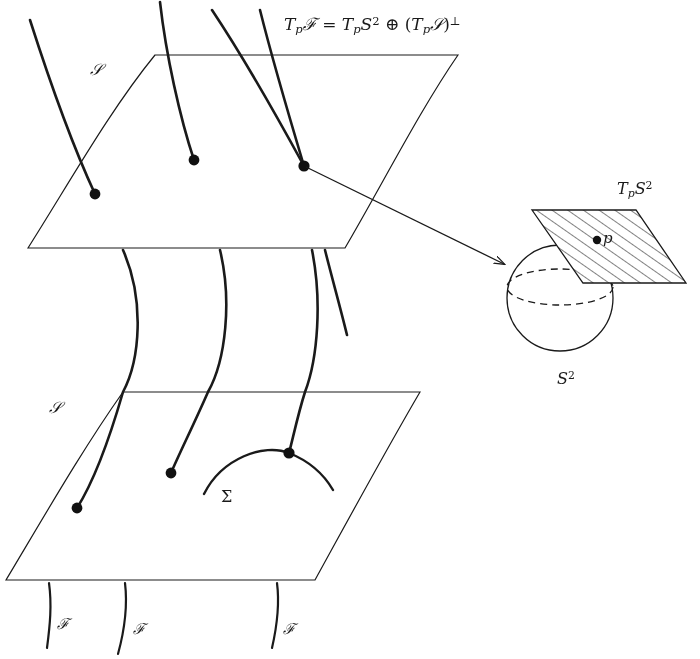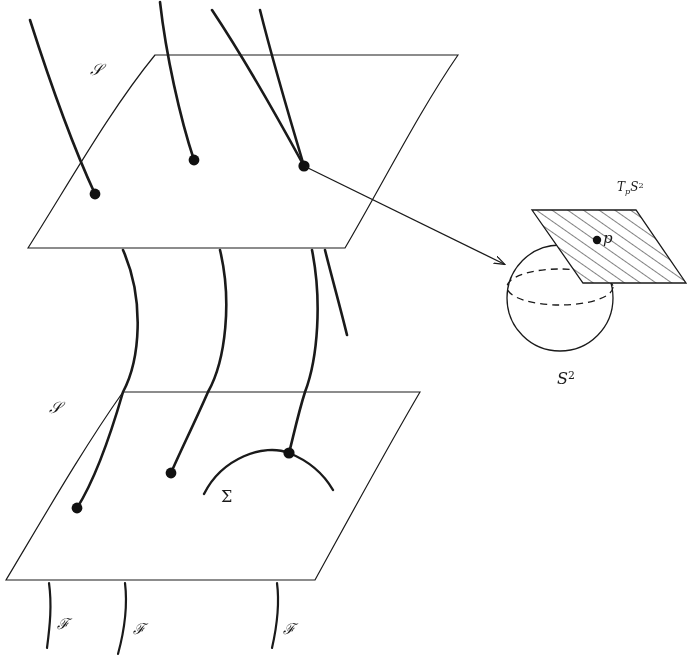--- a/index.html
+++ b/index.html
@@ -50,21 +50,21 @@
   .scriptcal {
     font-family: "DejaVu Serif", "Liberation Serif", serif;
     font-style: italic;
   }
   .lbl-s-upper { font-size: 16px; left: 90px; top: 62px; }
   .lbl-s-lower { font-size: 16px; left: 49px; top: 400px; }
   .lbl-sigma   { font-size: 16px; left: 221px; top: 489px; font-style: normal; }
   .lbl-f1 { font-size: 15px; left: 57px;  top: 617px; }
   .lbl-f2 { font-size: 15px; left: 133px; top: 622px; }
   .lbl-f3 { font-size: 15px; left: 283px; top: 622px; }
-  .lbl-tps2 { font-size: 12px; left: 617px; top: 181px; }
+  .lbl-tps2 { font-size: 16px; left: 617px; top: 181px; }
   .lbl-s2   { font-size: 16px; left: 557px; top: 371px; }
   .lbl-p    { font-size: 15px; left: 603px; top: 231px; }
 </style>
 </head>
 <body>
 
 <div id="figure-root">
 
   <svg class="fig-canvas" viewBox="0 0 700 659">
     <defs>
@@ -126,20 +126,27 @@
     </g>
 
     <g>
       <circle cx="560" cy="298" r="53" fill="none" stroke="#1a1a1a" stroke-width="1.3"></circle>
       <ellipse cx="560" cy="287" rx="53" ry="18" fill="none" stroke="#1a1a1a" stroke-width="1.3" stroke-dasharray="7 5"></ellipse>
       <polygon points="532,210 636,210 686,283 583,283" fill="url(#hatch-pattern)" stroke="#1a1a1a" stroke-width="1.3"></polygon>
       <circle cx="597" cy="240" r="4.2" fill="#111111"></circle>
     </g>
   </svg>
 
+  <div class="math-label lbl-formula">
+    <span>T</span><span class="sub">p</span><span class="scriptcal">ℱ</span>
+    <span class="up">=</span>
+    <span>T</span><span class="sub">p</span><span>S</span><span class="sup">2</span>
+    <span class="up">⊕</span>
+    <span class="up">(</span><span>T</span><span class="sub">p</span><span class="scriptcal">𝒮</span><span class="up">)</span><span class="sup">⊥</span>
+  </div>
 
   <div class="math-label scriptcal lbl-s-upper">𝒮</div>
 
   <div class="math-label scriptcal lbl-s-lower">𝒮</div>
 
   <div class="math-label lbl-sigma">Σ</div>
 
   <div class="math-label scriptcal lbl-f1">ℱ</div>
   <div class="math-label scriptcal lbl-f2">ℱ</div>
   <div class="math-label scriptcal lbl-f3">ℱ</div>

